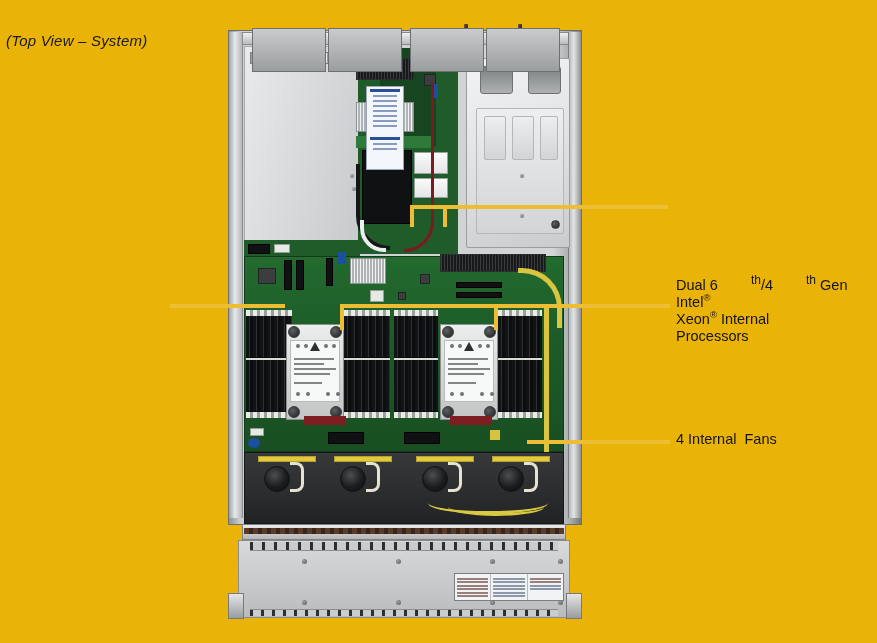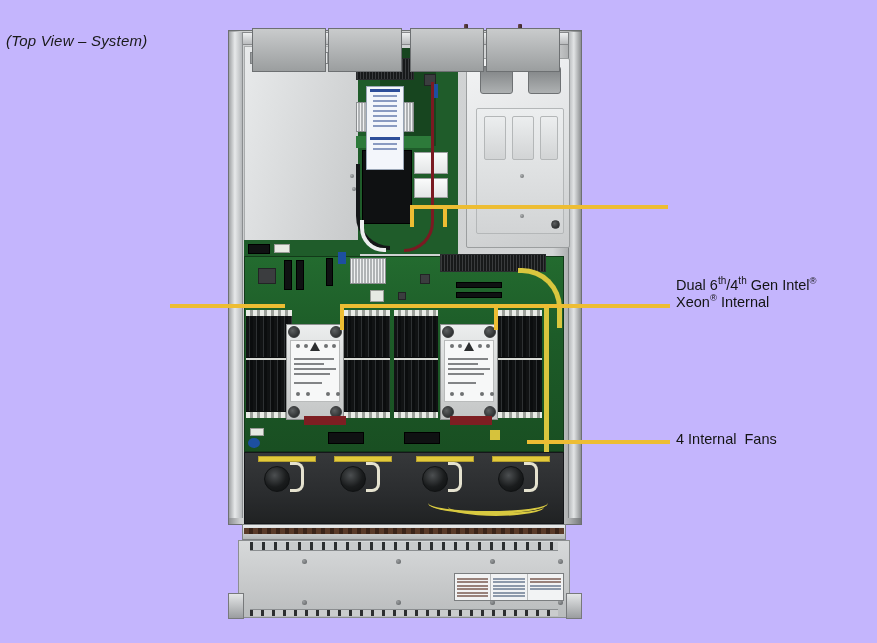--- a/index.html
+++ b/index.html
@@ -7,21 +7,21 @@
     padding: 0;
     background: #ffffff;
   }
   body {
     font-family: "Liberation Sans", sans-serif;
   }
   #page {
     position: relative;
     width: 877px;
     height: 643px;
-    background: #c4b5fd;
+    background: #eab308;
     overflow: hidden;
   }
 
   
   .caption {
     position: absolute;
     left: 6px;
     top: 32px;
     font-style: italic;
     font-size: 15px;
@@ -31,21 +31,21 @@
   }
 
   
   .callout {
     position: absolute;
     font-size: 14.5px;
     color: #141414;
     line-height: 17px;
     white-space: nowrap;
   }
-  .callout sup { font-size: 10px; vertical-align: super; line-height: 0; }
+  .callout sup { font-size: 12px; vertical-align: super; line-height: 0; margin-left: 33px; }
   .callout .reg { font-size: 9.5px; vertical-align: super; line-height: 0; }
   .callout-multi { white-space: normal; width: 200px; }
 
   
   .lead-h {
     position: absolute;
     height: 4px;
     background: #edbd33;
   }
   .lead-v {
@@ -649,19 +649,20 @@
   <div class="lead-v" style="left:340px; top:304px; height:26px;"></div>
   <div class="lead-v" style="left:494px; top:304px; height:26px;"></div>
 
   <div class="lead-h" style="left:527px; top:440px; width:143px;"></div>
 
 
 
   <div class="callout callout-multi" style="left:676px; top:277px;">
     <div><span>Dual 6</span><sup>th</sup><span>/4</span><sup>th</sup><span> Gen Intel</span><span class="reg">®</span></div>
     <div><span>Xeon</span><span class="reg">®</span><span> Internal</span></div>
+    <div>Processors</div>
   </div>
 
   <div class="callout" style="left:676px; top:431px;">
     <span style="white-space:pre;">4 Internal  Fans</span>
   </div>
 
 </div>
 
 </body></html>

